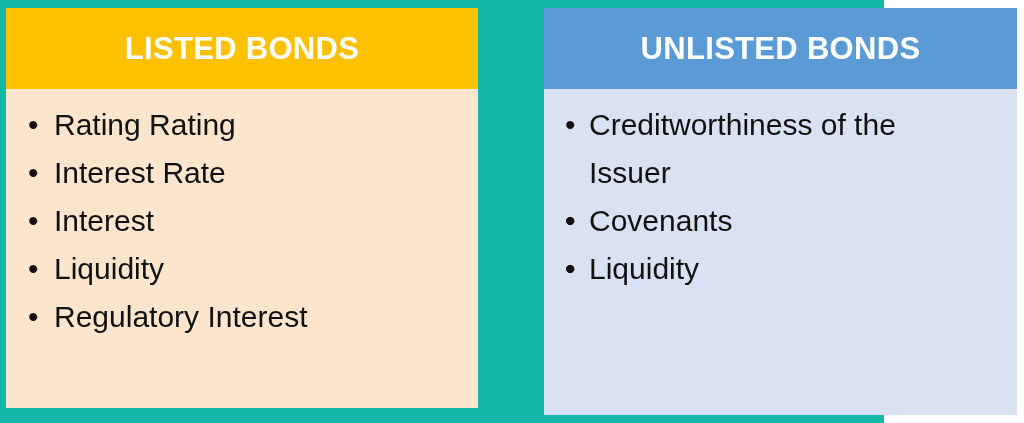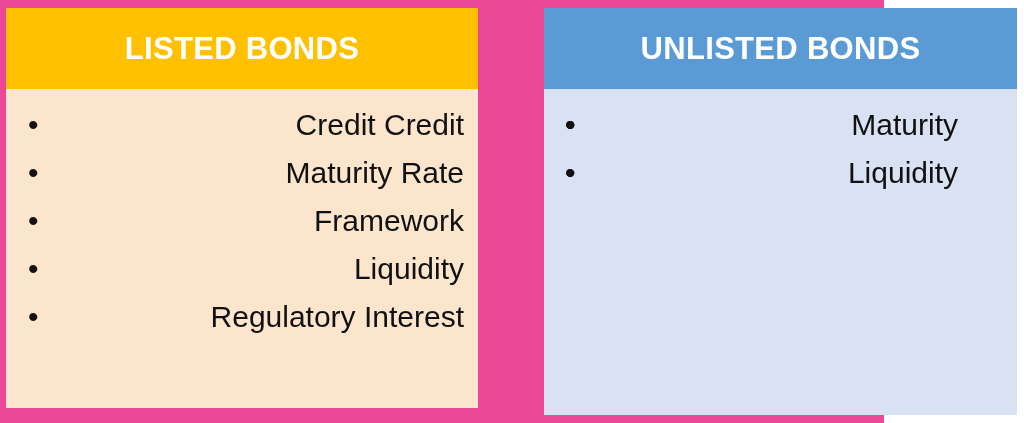--- a/index.html
+++ b/index.html
@@ -10,22 +10,21 @@
   body {
     width: 1024px;
     height: 423px;
     font-family: "Liberation Sans", sans-serif;
     overflow: hidden;
   }
   .canvas {
     position: relative;
     width: 884px;
     height: 423px;
-    background: #ec4899;
-    text-align: right;
+    background: #14b8a6;
   }
 
   
   .panel {
     position: absolute;
     box-sizing: border-box;
   }
   .panel-left  { left: 6px;   top: 8px;  width: 472px; height: 400px; }
   .panel-right { left: 544px; top: 8px;  width: 473px; height: 407px; }
 
@@ -85,55 +84,56 @@
 <body>
 
 <div class="canvas">
 
   <section class="panel panel-left">
     <div class="panel-header">LISTED BONDS</div>
     <div class="panel-body">
       <ul class="bullet-list">
         <li class="bullet-item">
           <span class="bullet-dot">•</span>
-          <span>Credit Credit</span>
+          <span>Rating Rating</span>
         </li>
         <li class="bullet-item">
           <span class="bullet-dot">•</span>
-          <span>Maturity Rate</span>
+          <span>Interest Rate</span>
         </li>
         <li class="bullet-item">
           <span class="bullet-dot">•</span>
-          <span>Framework</span>
+          <span>Interest</span>
         </li>
         <li class="bullet-item">
           <span class="bullet-dot">•</span>
           <span>Liquidity</span>
         </li>
         <li class="bullet-item">
           <span class="bullet-dot">•</span>
           <span>Regulatory Interest</span>
         </li>
       </ul>
     </div>
   </section>
 
   <section class="panel panel-right">
     <div class="panel-header">UNLISTED BONDS</div>
     <div class="panel-body">
       <ul class="bullet-list">
         <li class="bullet-item">
           <span class="bullet-dot">•</span>
+          <span>Creditworthiness of the Issuer</span>
         </li>
         <li class="bullet-item">
           <span class="bullet-dot">•</span>
         </li>
         <li class="bullet-item">
           <span class="bullet-dot">•</span>
-          <span>Maturity</span>
+          <span>Covenants</span>
         </li>
         <li class="bullet-item">
           <span class="bullet-dot">•</span>
         </li>
         <li class="bullet-item">
           <span class="bullet-dot">•</span>
           <span>Liquidity</span>
         </li>
       </ul>
     </div>

